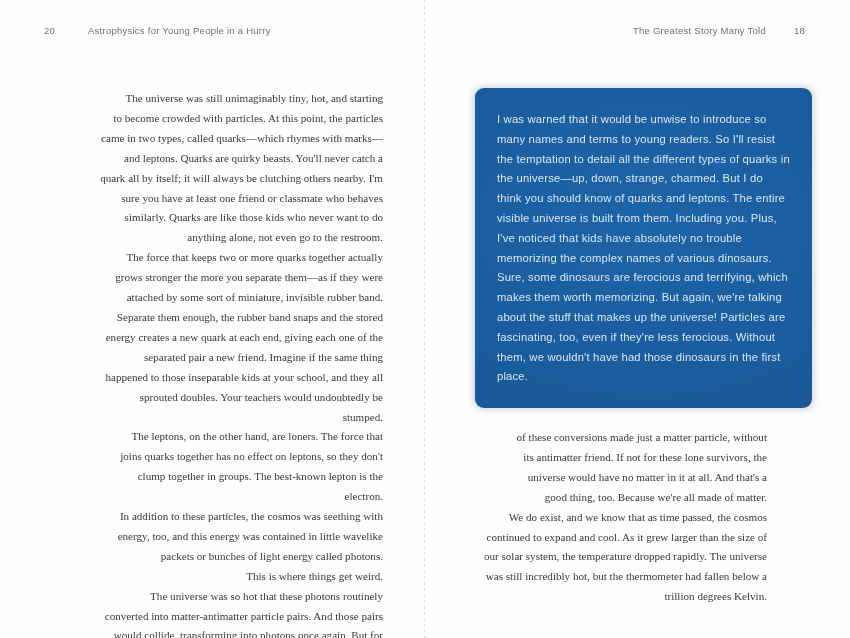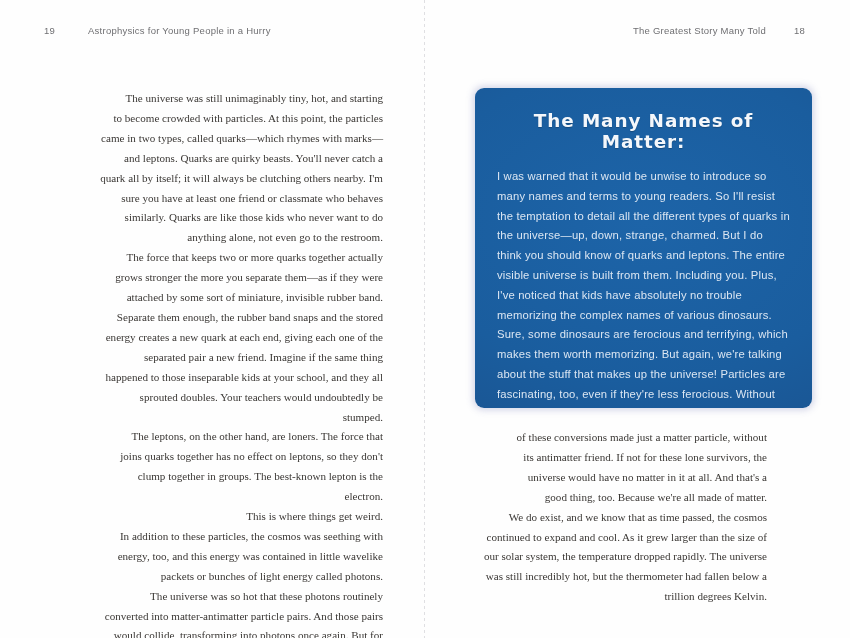--- a/index.html
+++ b/index.html
@@ -130,39 +130,38 @@
     text-align: left;
   }
 </style>
 </head>
 <body>
 
 <div class="spread">
 
   <div class="spine"></div>
 
-  <div class="runhead verso-folio">19</div>
+  <div class="runhead verso-folio">20</div>
   <div class="runhead verso-title">Astrophysics for Young People in a Hurry</div>
   <div class="runhead recto-title">The Greatest Story Many Told</div>
   <div class="runhead recto-folio">18</div>
 
   <div class="col left">
     <p>The universe was still unimaginably tiny, hot, and starting to become crowded with particles. At this point, the particles came in two types, called quarks—which rhymes with marks—and leptons. Quarks are quirky beasts. You'll never catch a quark all by itself; it will always be clutching others nearby. I'm sure you have at least one friend or classmate who behaves similarly. Quarks are like those kids who never want to do anything alone, not even go to the restroom.</p>
     <p>The force that keeps two or more quarks together actually grows stronger the more you separate them—as if they were attached by some sort of miniature, invisible rubber band. Separate them enough, the rubber band snaps and the stored energy creates a new quark at each end, giving each one of the separated pair a new friend. Imagine if the same thing happened to those inseparable kids at your school, and they all sprouted doubles. Your teachers would undoubtedly be stumped.</p>
     <p>The leptons, on the other hand, are loners. The force that joins quarks together has no effect on leptons, so they don't clump together in groups. The best-known lepton is the electron.</p>
+    <p>In addition to these particles, the cosmos was seething with energy, too, and this energy was contained in little wavelike packets or bunches of light energy called photons.</p>
     <p>This is where things get weird.</p>
-    <p>In addition to these particles, the cosmos was seething with energy, too, and this energy was contained in little wavelike packets or bunches of light energy called photons.</p>
     <p>The universe was so hot that these photons routinely converted into matter-antimatter particle pairs. And those pairs would collide, transforming into photons once again. But for mysterious reasons, one in a billion</p>
   </div>
 
   <div class="sidebar-wrap">
     <div class="sidebar-glow"></div>
     <div class="sidebar">
       <div class="sidebar-inner">
-        <h2 class="sidebar-title">The Many Names of Matter:</h2>
         <p class="sidebar-body">I was warned that it would be unwise to introduce so many names and terms to young readers. So I'll resist the temptation to detail all the different types of quarks in the universe—up, down, strange, charmed. But I do think you should know of quarks and leptons. The entire visible universe is built from them. Including you. Plus, I've noticed that kids have absolutely no trouble memorizing the complex names of various dinosaurs. Sure, some dinosaurs are ferocious and terrifying, which makes them worth memorizing. But again, we're talking about the stuff that makes up the universe! Particles are fascinating, too, even if they're less ferocious. Without them, we wouldn't have had those dinosaurs in the first place.</p>
       </div>
     </div>
   </div>
 
   <div class="col right-bottom">
     <p class="noindent">of these conversions made just a matter particle, without its antimatter friend. If not for these lone survivors, the universe would have no matter in it at all. And that's a good thing, too. Because we're all made of matter.</p>
     <p>We do exist, and we know that as time passed, the cosmos continued to expand and cool. As it grew larger than the size of our solar system, the temperature dropped rapidly. The universe was still incredibly hot, but the thermometer had fallen below a trillion degrees Kelvin.</p>
   </div>
 

